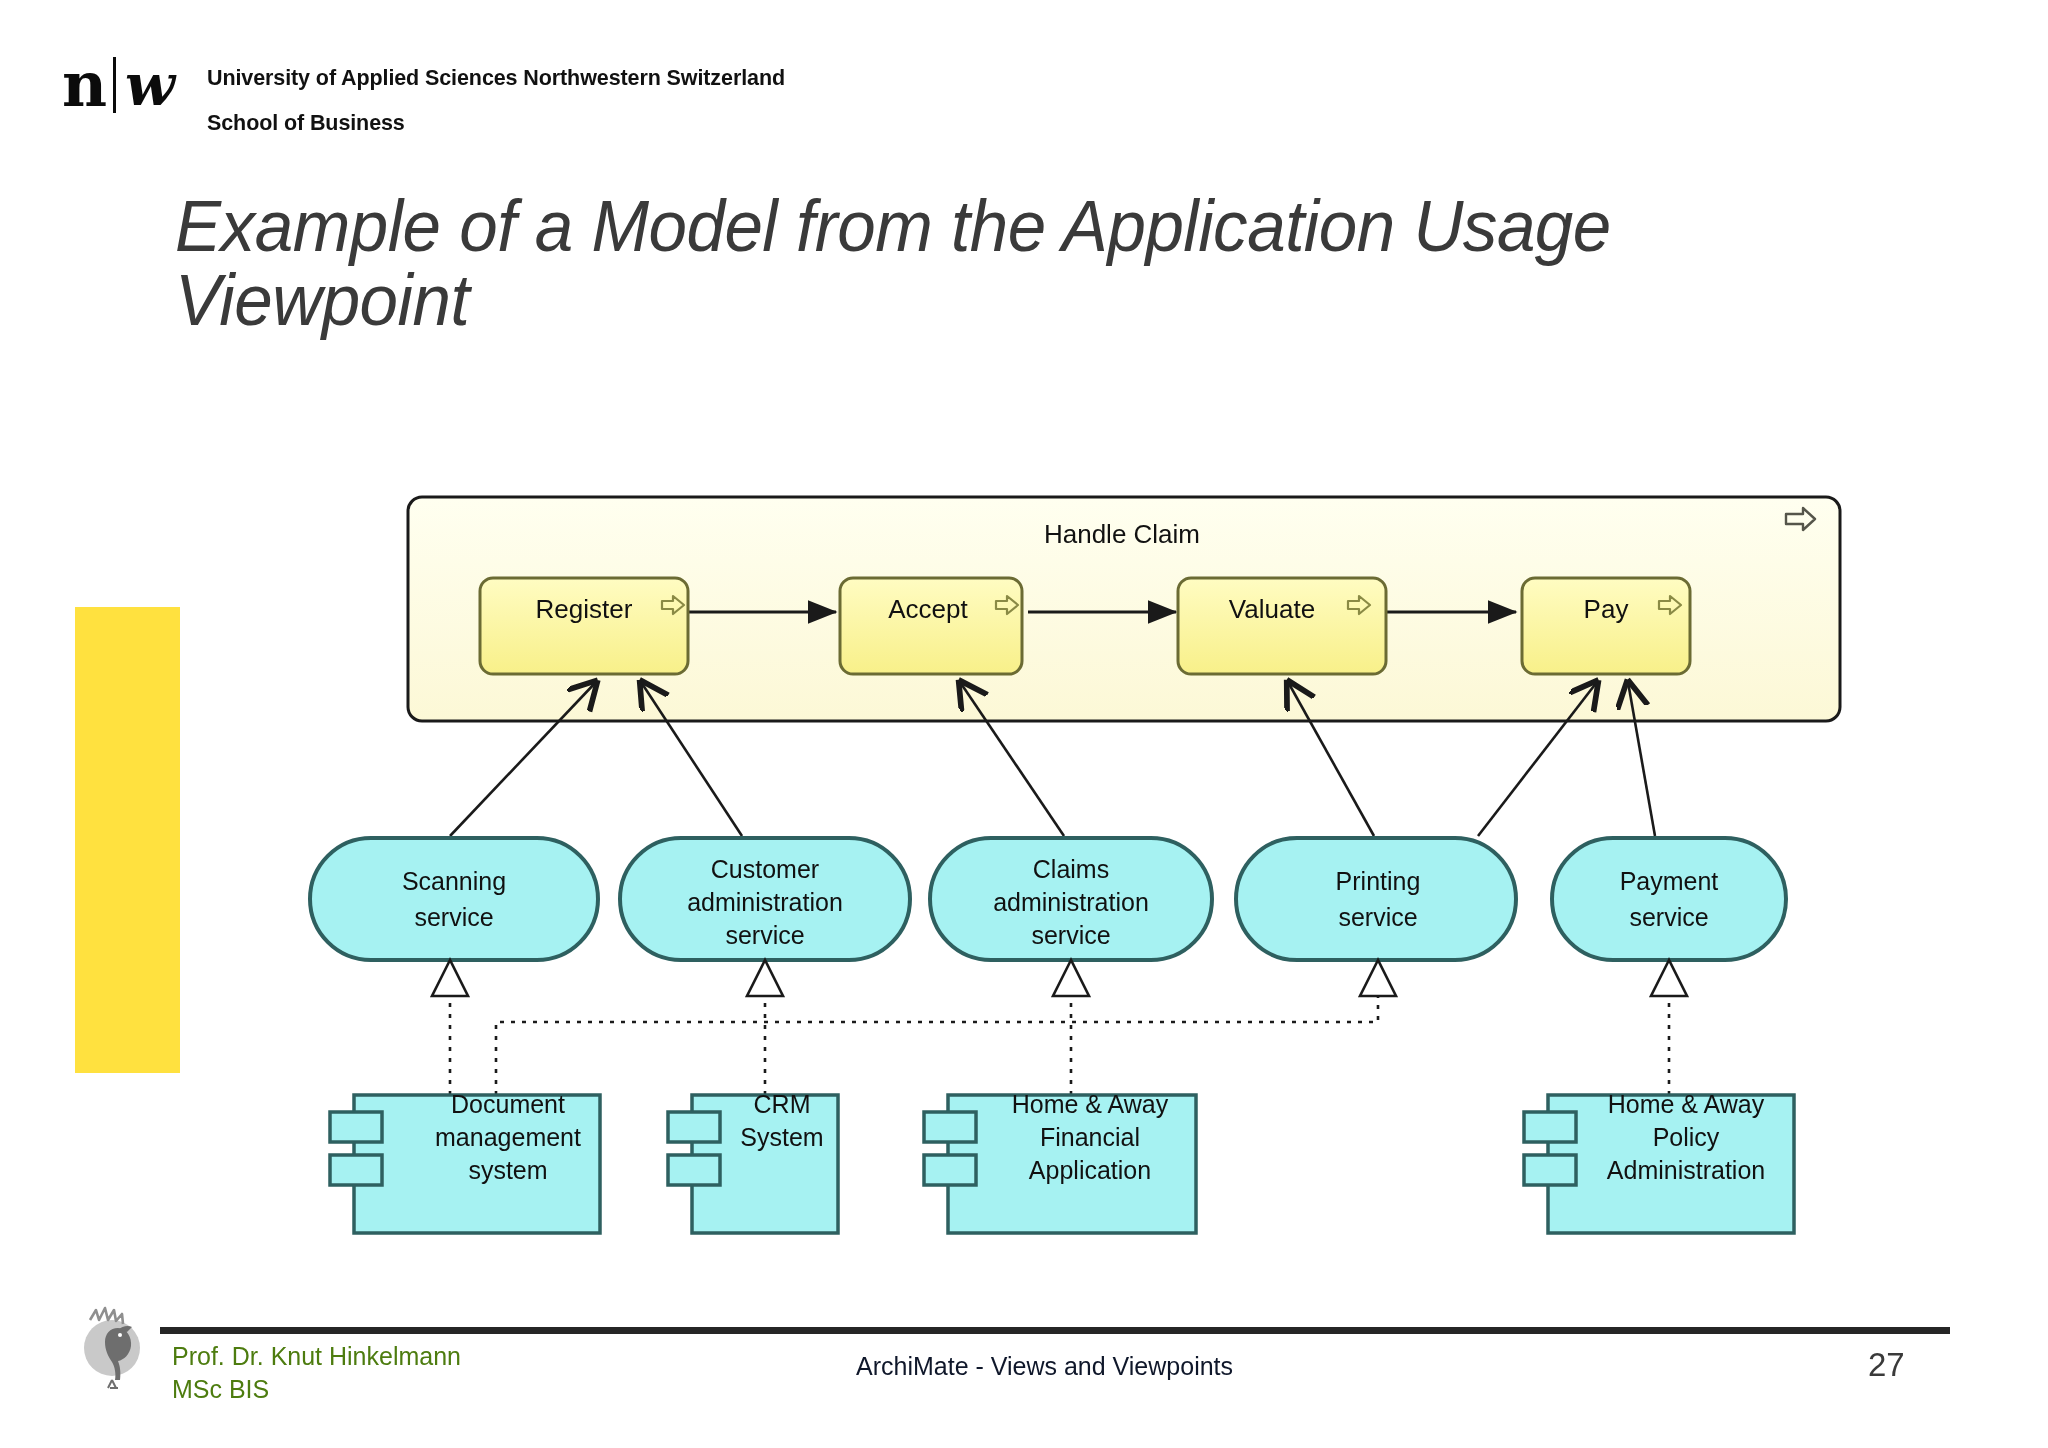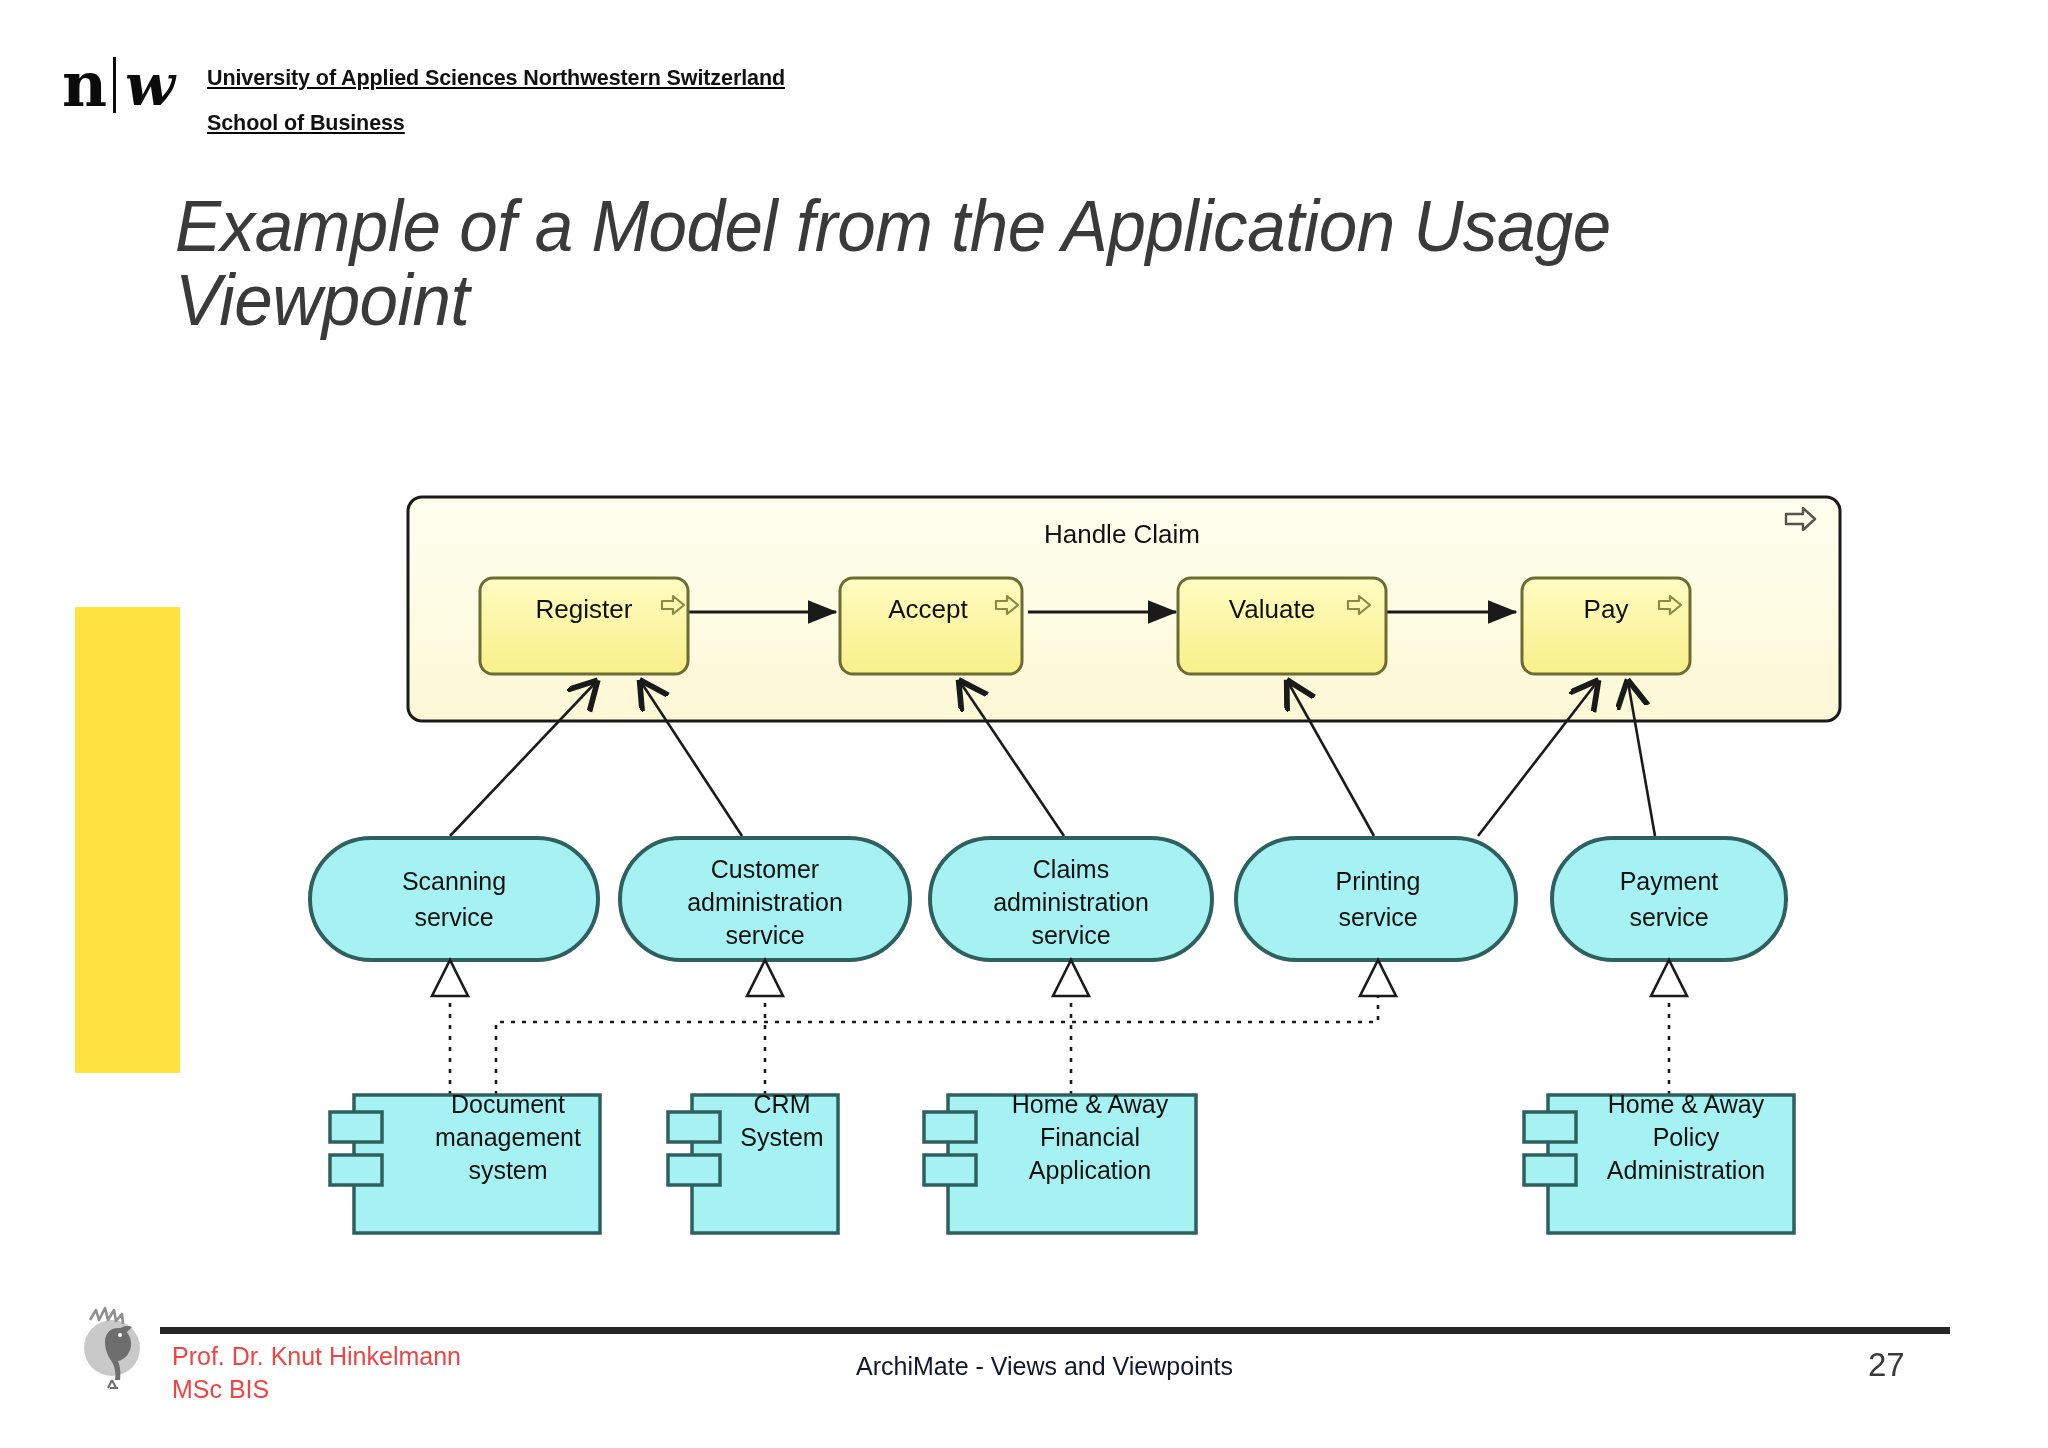--- a/index.html
+++ b/index.html
@@ -11,21 +11,21 @@
     position:relative;
   }
   .slide{position:absolute;inset:0;}
 
   
   .logo-block{position:absolute;left:62px;top:52px;display:flex;align-items:flex-start;}
   .logo-mark{display:flex;align-items:center;height:66px;}
   .logo-n{font-family:"DejaVu Serif", serif;font-weight:700;font-size:62px;line-height:1;color:#0b0b0b;letter-spacing:-1px;}
   .logo-div{width:3px;height:56px;background:#0b0b0b;margin:0 9px 0 7px;}
   .logo-w{font-family:"DejaVu Serif", serif;font-style:italic;font-weight:700;font-size:58px;line-height:1;color:#0b0b0b;}
-  .logo-text{margin-left:32px;margin-top:14px;text-decoration:underline;}
+  .logo-text{margin-left:32px;margin-top:14px;}
   .logo-line1{font-size:21.5px;font-weight:600;color:#111;letter-spacing:-.1px;white-space:nowrap;}
   .logo-line2{font-size:21.5px;font-weight:600;color:#111;letter-spacing:-.1px;margin-top:20px;white-space:nowrap;}
 
   
   .title{
     position:absolute;left:175px;top:141px;width:1720px;
     font-size:72px;font-style:italic;font-weight:400;color:#3a3a3a;
     line-height:1.03;letter-spacing:-.5px;
     font-family:"Liberation Sans", sans-serif;
     transform:scaleX(.96);transform-origin:left top;
@@ -45,21 +45,21 @@
     font-size:25px;
   }
   .proc-label{font-size:26px;}
   .container-label{font-size:26px;}
   .svc-label{font-size:25px;}
   .comp-label{font-size:25px;}
 
   
   .footer-rule{position:absolute;left:160px;top:1327px;width:1790px;height:7px;background:#262626;}
   .footer-rooster{position:absolute;left:72px;top:1300px;width:86px;height:92px;}
-  .footer-author{position:absolute;left:172px;top:1340px;font-size:25px;color:#ef4444;line-height:1.32;}
+  .footer-author{position:absolute;left:172px;top:1340px;font-size:25px;color:#4d7c0f;line-height:1.32;}
   .footer-center{position:absolute;left:856px;top:1352px;font-size:25px;color:#0f172a;}
   .footer-page{position:absolute;left:1860px;top:1346px;font-size:33px;color:#3a3a3a;margin-left:8px;}
 </style>
 </head>
 <body>
 
 <div class="slide">
 
   <div class="logo-block">
     <div class="logo-mark">

